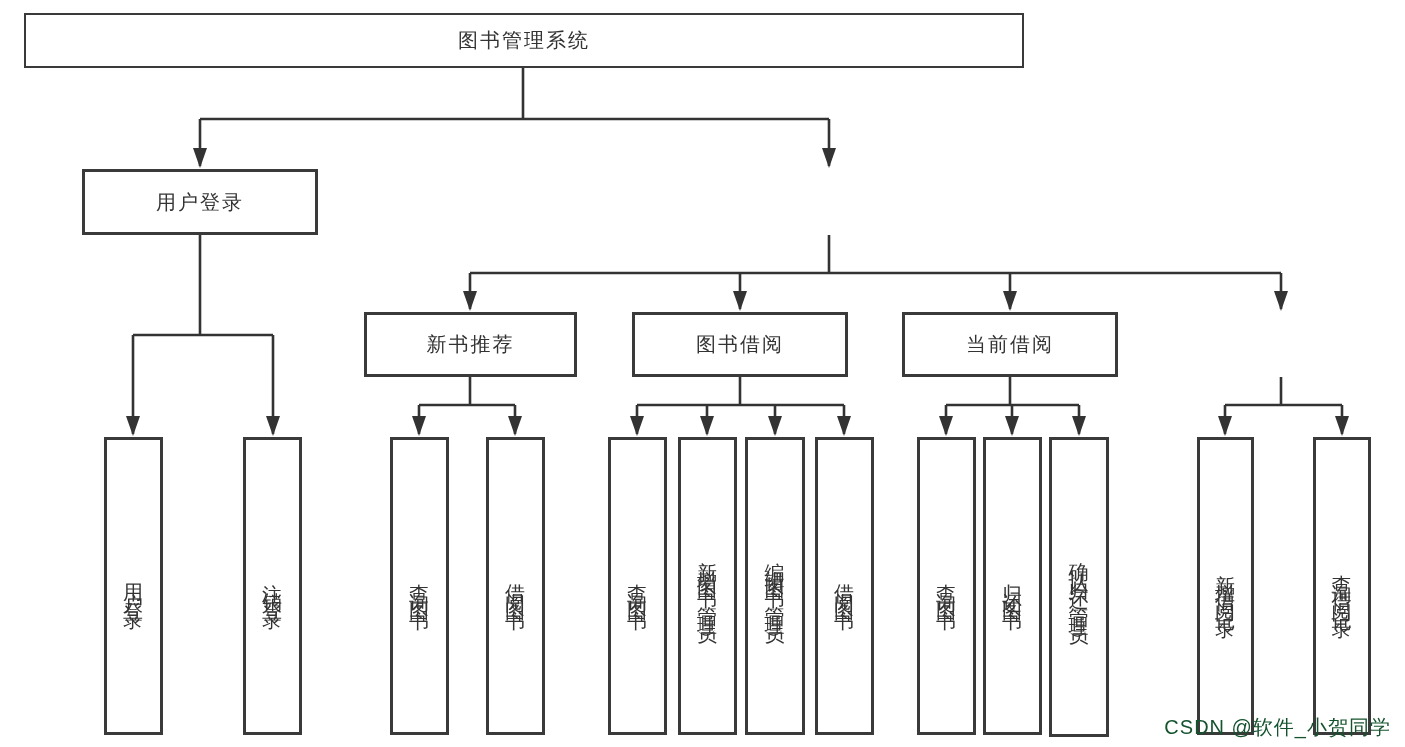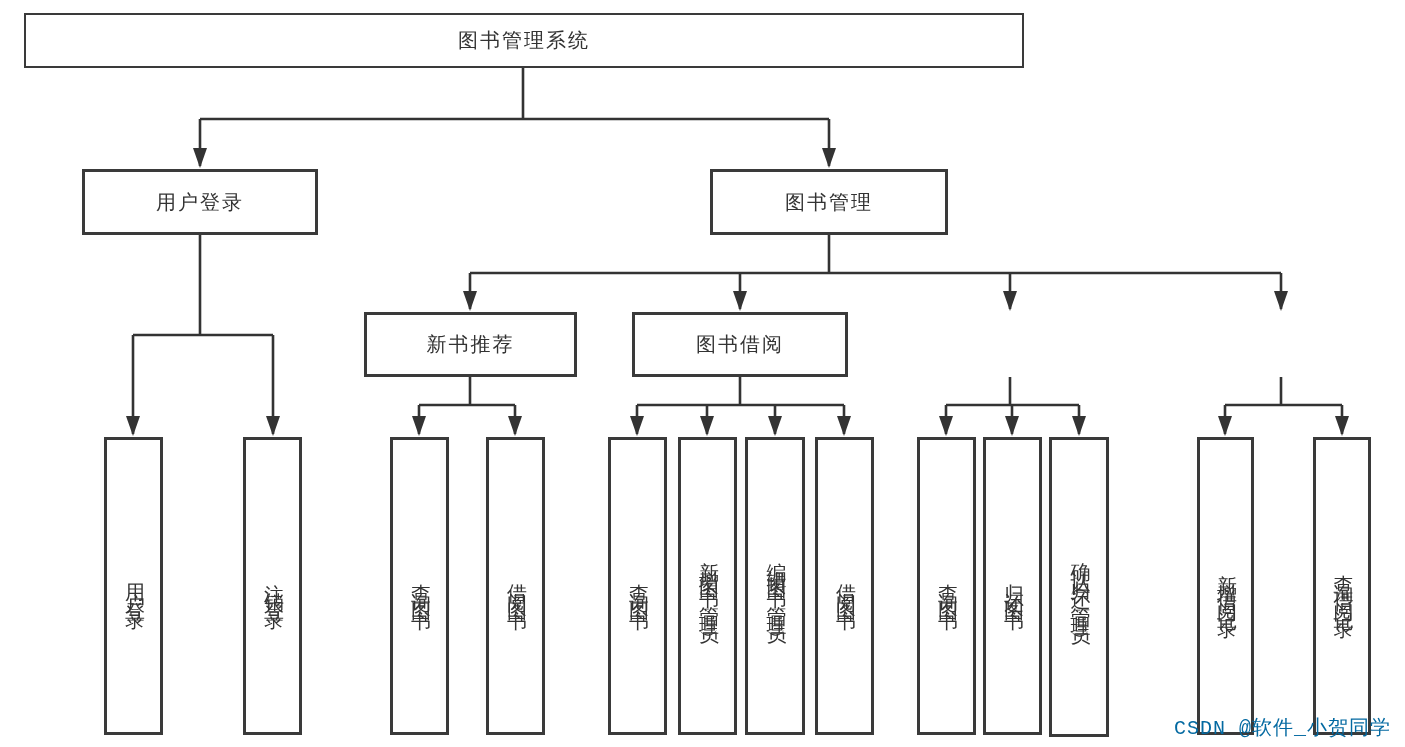--- a/index.html
+++ b/index.html
@@ -1,21 +1,21 @@
 <!DOCTYPE html>
 <html><head>
 <meta charset="utf-8">
 <style>
   html, body { margin: 0; padding: 0; background: #ffffff; }
   .canvas {
     position: relative;
     width: 1405px;
     height: 747px;
     background: #ffffff;
-    font-family: Liberation Mono, monospace;
+    font-family: Liberation Sans, sans-serif;
     overflow: hidden;
   }
   .connectors {
     position: absolute;
     left: 0; top: 0;
     width: 1405px; height: 747px;
   }
   .node {
     position: absolute;
     box-sizing: border-box;
@@ -35,21 +35,21 @@
     text-orientation: mixed;
     letter-spacing: 9px;
     line-height: 1;
     padding: 4px 0;
   }
   .watermark {
     position: absolute;
     right: 14px;
     top: 714px;
     font-size: 20px;
-    color: #0369a1;
+    color: #14532d;
     letter-spacing: 1px;
     white-space: nowrap;
   }
 </style>
 </head>
 <body>
 
 <div class="canvas">
 
   <svg class="connectors" viewBox="0 0 1405 747" xmlns="http://www.w3.org/2000/svg">
@@ -91,24 +91,24 @@
       <line x1="1012" y1="405" x2="1012" y2="434" marker-end="url(#ah)"></line>
       <line x1="1079" y1="405" x2="1079" y2="434" marker-end="url(#ah)"></line>
       <line x1="1225" y1="405" x2="1225" y2="434" marker-end="url(#ah)"></line>
       <line x1="1342" y1="405" x2="1342" y2="434" marker-end="url(#ah)"></line>
     </g>
   </svg>
 
   <div class="node root" style="left:24px;top:13px;width:1000px;height:55px">图书管理系统</div>
 
   <div class="node" style="left:82px;top:169px;width:236px;height:66px">用户登录</div>
-  <div class="node" style="left:710px;top:169px;width:238px;height:66px">图书管理</div>
 
   <div class="node" style="left:632px;top:312px;width:216px;height:65px">图书借阅</div>
   <div class="node" style="left:364px;top:312px;width:213px;height:65px">新书推荐</div>
+  <div class="node" style="left:902px;top:312px;width:216px;height:65px">当前借阅</div>
 
   <div class="node v" style="left:104px;top:437px;width:59px;height:298px">用户登录</div>
   <div class="node v" style="left:243px;top:437px;width:59px;height:298px">注销登录</div>
 
   <div class="node v" style="left:390px;top:437px;width:59px;height:298px">查询图书</div>
   <div class="node v" style="left:486px;top:437px;width:59px;height:298px">借阅图书</div>
 
   <div class="node v" style="left:608px;top:437px;width:59px;height:298px">查询图书</div>
   <div class="node v" style="left:678px;top:437px;width:59px;height:298px">新增图书（管理员）</div>
   <div class="node v" style="left:745px;top:437px;width:60px;height:298px">编辑图书（管理员）</div>

